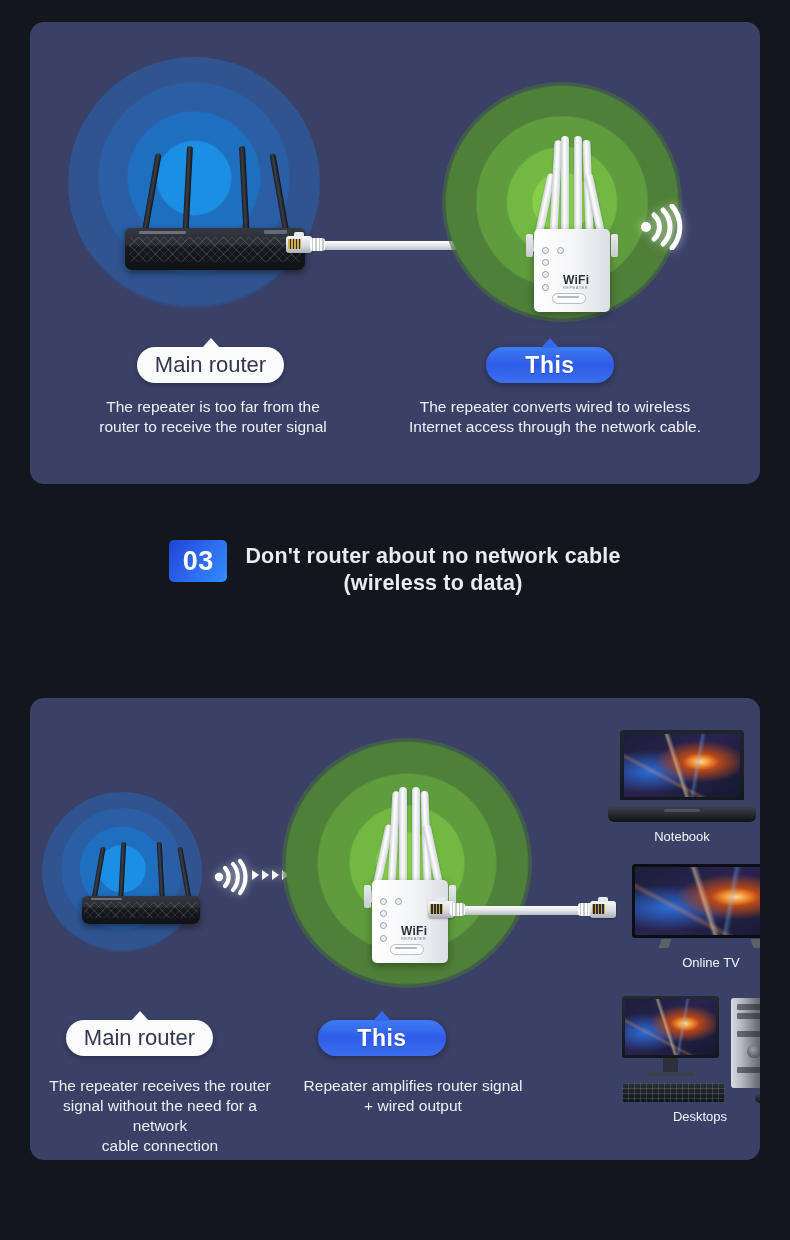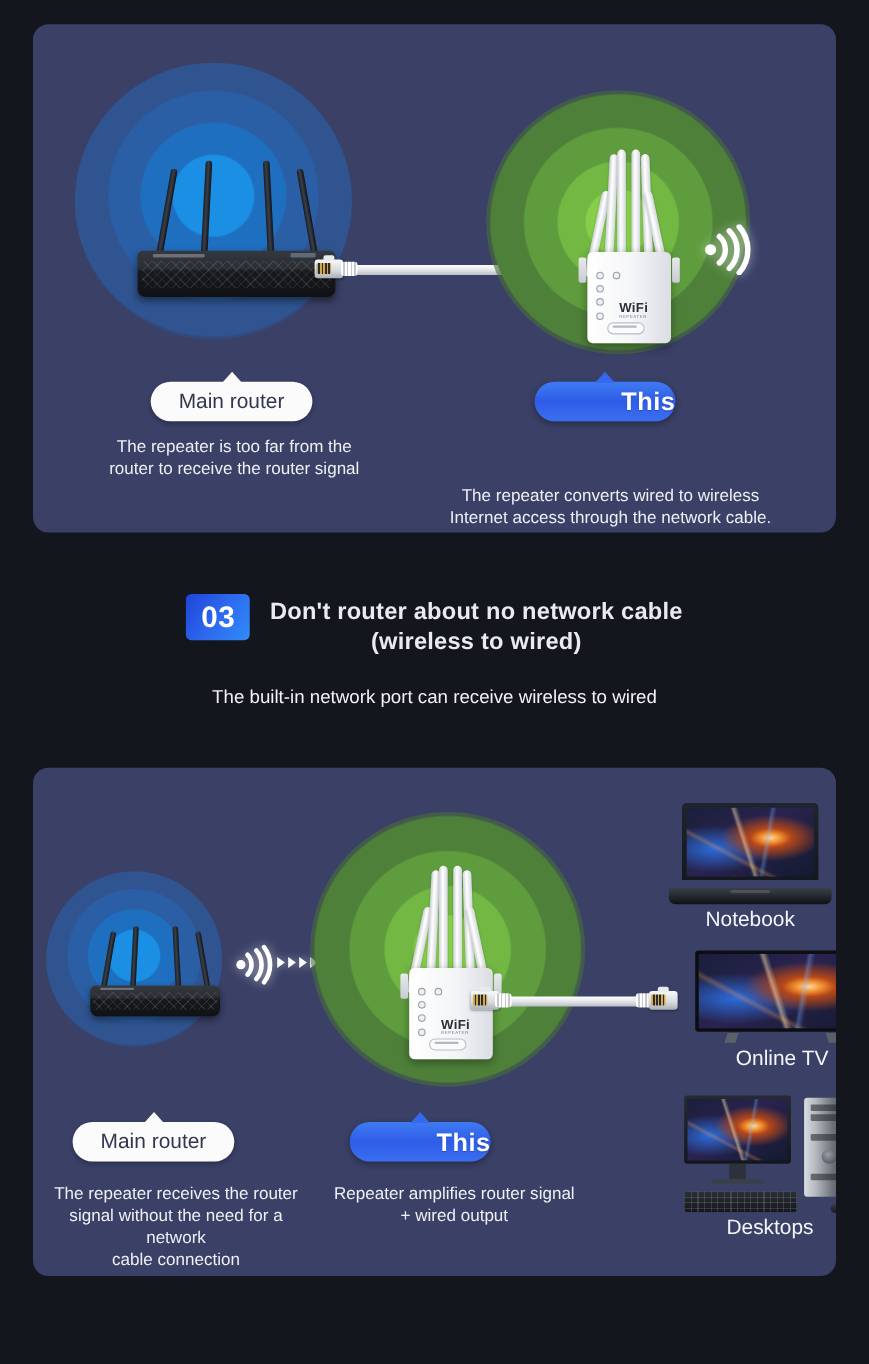--- a/index.html
+++ b/index.html
@@ -234,26 +234,25 @@
     justify-content: center;
     box-sizing: border-box;
   }
   .pill .ptxt { line-height: 1; }
   .pill-white {
     background: #fbfbfc;
     box-shadow: 0 2px 5px rgba(0,0,0,.28);
   }
   .pill-white .ptxt {
     color: #32374f;
-    font-size: 19px;
+    font-size: 22px;
   }
   .pill-blue {
     background: linear-gradient(to bottom, #3e7bf2 0%, #2f5ce8 50%, #3a6ff0 100%);
     box-shadow: 0 2px 6px rgba(0,0,0,.35);
-    justify-content: flex-end;
   }
   .pill-blue .ptxt {
     color: #ffffff;
     font-size: 23px;
     font-weight: 700;
     letter-spacing: .5px;
     text-shadow: 0 1px 1px rgba(0,0,0,.25);
   }
   .pill .tip {
     position: absolute;
@@ -317,21 +316,21 @@
     line-height: 24px;
   }
 
   
   .device { position: absolute; }
   .device .dlabel {
     position: absolute;
     left: 0; right: 0;
     text-align: center;
     color: #f3f5f8;
-    font-size: 19px;
+    font-size: 13px;
     line-height: 22px;
   }
   .screen-art {
     background:
       radial-gradient(ellipse at 66% 44%, #ffd9a0 0%, #f08b2a 9%, #b4471a 17%, rgba(60,28,60,0) 42%),
       radial-gradient(ellipse at 22% 60%, #2b6bd8 0%, rgba(22,40,90,0) 40%),
       linear-gradient(145deg, #1a1f3a 0%, #2a2350 45%, #131a30 100%);
     overflow: hidden;
     position: relative;
   }
@@ -542,34 +541,33 @@
     </div>
 
     <div class="pill pill-blue" style="left:456px; top:325px; width:128px;">
       <div class="tip"></div>
       <span class="ptxt">This</span>
     </div>
 
     <div class="caption" style="left:38px; top:375px; width:290px; white-space:pre-line;">The repeater is too far from the
 router to receive the router signal</div>
 
-    <div class="caption" style="left:350px; top:375px; width:350px; white-space:pre-line;margin-top:44px;">The repeater converts wired to wireless
+    <div class="caption" style="left:350px; top:375px; width:350px; white-space:pre-line;">The repeater converts wired to wireless
 Internet access through the network cable.</div>
   </div>
 
   <div id="section-head">
     <div class="num-badge">03</div>
     <div class="sec-title">
       <div>Don't router about no network cable</div>
-      <div>(wireless to wired)</div>
+      <div>(wireless to data)</div>
     </div>
   </div>
 
   <div id="section-desc">
-    <div>The built-in network port can receive wireless to wired</div>
   </div>
 
   <div class="panel" id="panel-bottom">
 
     <div class="glow glow-blue" style="left:12px; top:94px; width:160px; height:160px;"></div>
 
     <div class="router" style="left:52px; top:148px; width:118px; height:78px;">
       <div class="ant" style="left:8px;  top:0;  width:5px; height:62px; transform: rotate(10deg);"></div>
       <div class="ant" style="left:36px; top:-4px;width:5px; height:62px; transform: rotate(3deg);"></div>
       <div class="ant" style="left:78px; top:-4px;width:5px; height:62px; transform: rotate(-3deg);"></div>

